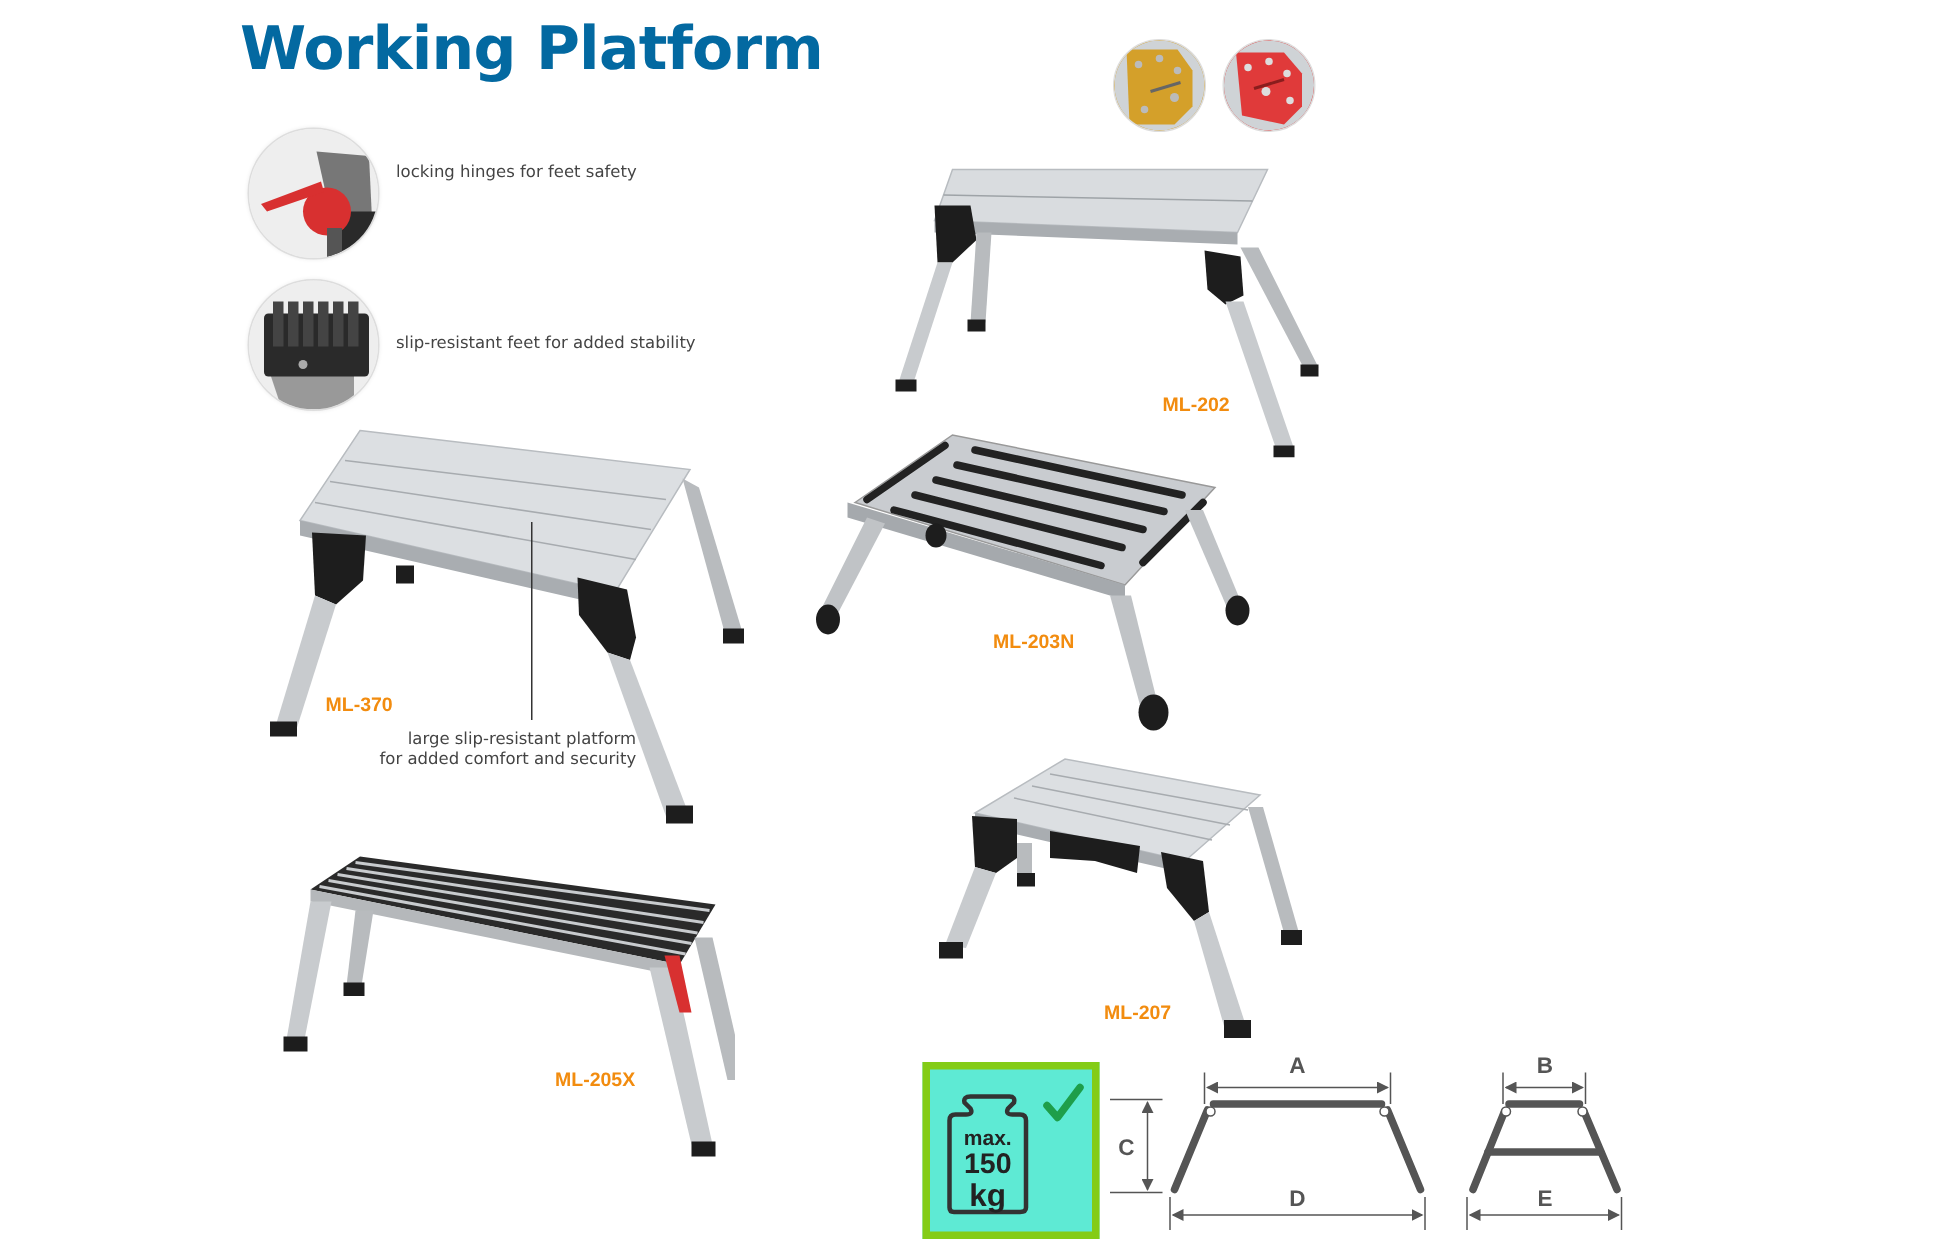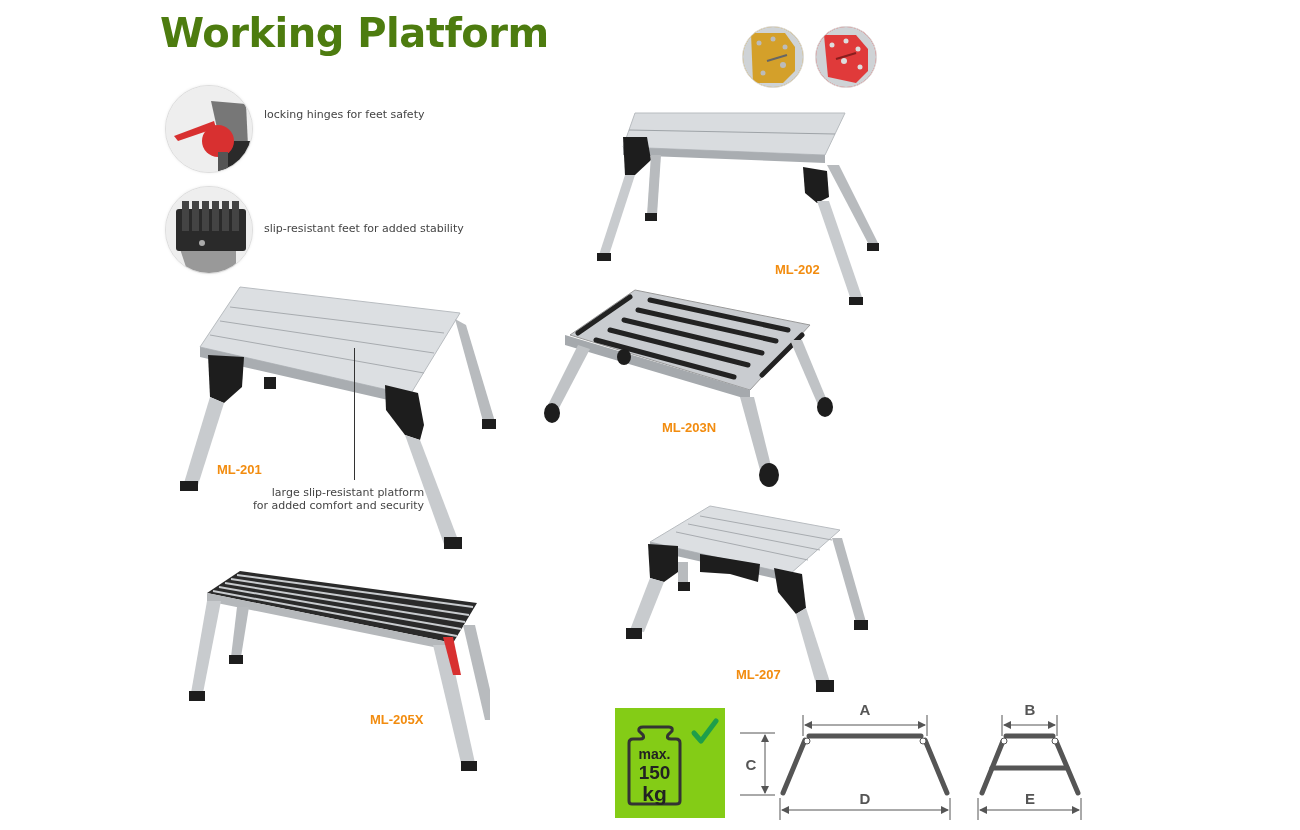--- a/index.html
+++ b/index.html
@@ -1,24 +1,24 @@
 <!DOCTYPE html>
 <html><head>
 <meta charset="utf-8">
 <style>
   html,body{margin:0;padding:0;background:#fff;}
   body{width:1300px;height:830px;position:relative;overflow:hidden;font-family:"Liberation Sans",sans-serif;}
   .abs{position:absolute;}
-  .title{left:160px;top:10px;font-size:40px;font-weight:bold;color:#4d7c0f;letter-spacing:-0.5px;font-family:"DejaVu Sans",sans-serif;}
+  .title{left:160px;top:10px;font-size:40px;font-weight:bold;color:#0369a1;letter-spacing:-0.5px;font-family:"DejaVu Sans",sans-serif;}
   .feature-circle{width:86px;height:86px;border-radius:50%;border:1px solid #ddd;box-shadow:0 0 3px rgba(0,0,0,0.08);background:#f3f3f3;overflow:hidden;}
   .feature-text{font-size:11px;color:#444;font-family:"DejaVu Sans",sans-serif;}
   .model-label{font-size:13px;font-weight:bold;color:#f28c0f;font-family:Liberation Sans, sans-serif;}
   .callout{font-size:11px;color:#444;line-height:13px;font-family:"DejaVu Sans",sans-serif;}
   .hinge{width:60px;height:60px;border-radius:50%;overflow:hidden;border:1px solid #ddd;}
-  .weight-box{left:615px;top:708px;width:108px;height:108px;border:1px solid #84cc16;background:#84cc16;}
+  .weight-box{left:615px;top:708px;width:108px;height:108px;border:5px solid #84cc16;background:#5eead4;}
   svg{display:block;}
   .dimlbl{font-family:"Liberation Sans",sans-serif;font-weight:bold;font-size:15px;fill:#555;}
 </style>
 </head>
 <body>
 
 <div class="abs title">Working Platform</div>
 
 <div class="abs feature-circle" style="left:165px;top:85px;">
   <svg width="86" height="86" viewBox="0 0 86 86">
@@ -110,21 +110,21 @@
     <path d="M30 112 L44 118 L18 200 L4 198 Z" fill="#c8cbce"></path>
     <path d="M225 150 L240 155 L280 260 L265 262 Z" fill="#c8cbce"></path>
     <path d="M275 34 L286 40 L316 140 L304 140 Z" fill="#b8bbbe"></path>
     <rect x="0" y="196" width="18" height="10" fill="#1d1d1d"></rect>
     <rect x="264" y="252" width="18" height="12" fill="#1d1d1d"></rect>
     <rect x="302" y="134" width="14" height="10" fill="#1d1d1d"></rect>
     <rect x="84" y="92" width="12" height="12" fill="#1d1d1d"></rect>
   </svg>
 </div>
 <div class="abs" style="left:354px;top:348px;width:1px;height:132px;background:#333;"></div>
-<div class="abs model-label" style="left:217px;top:462px;">ML-201</div>
+<div class="abs model-label" style="left:217px;top:462px;">ML-370</div>
 <div class="abs callout" style="left:253px;top:486px;text-align:right;">
   <div>large slip-resistant platform</div>
   <div>for added comfort and security</div>
 </div>
 
 <div class="abs" style="left:540px;top:285px;">
   <svg width="300" height="205" viewBox="0 0 300 205">
     <path d="M30 50 L95 5 L270 40 L210 105 Z" fill="#c9ccd0" stroke="#999"></path>
     <g stroke="#222" stroke-width="5" stroke-linecap="round">
       <line x1="110" y1="15" x2="248" y2="45"></line>

